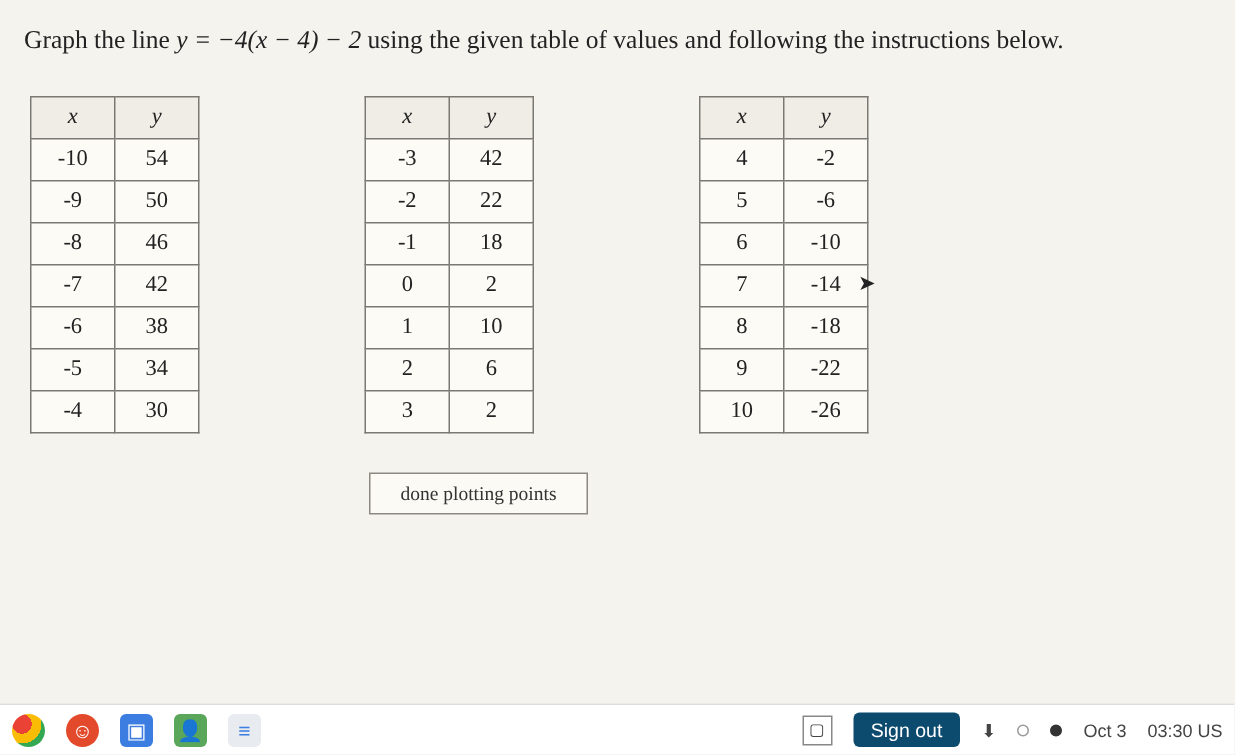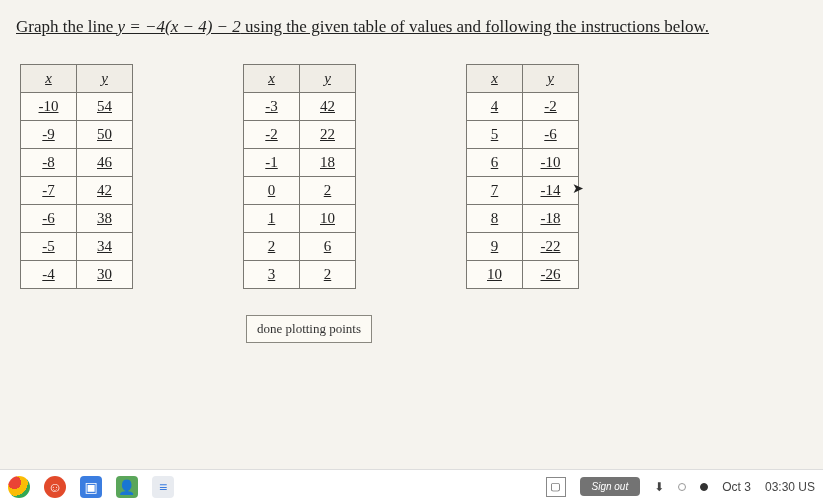--- a/index.html
+++ b/index.html
@@ -7,21 +7,20 @@
   width: 823px;
   height: 503px;
   font-family: Georgia, 'Times New Roman', serif;
   background: #f5f3ee;
   color: #222;
   overflow: hidden;
   position: relative;
 }
 .content {
   padding: 14px 16px 0 16px;
-  text-decoration: underline;
 }
 .problem {
   font-size: 17px;
   line-height: 1.5;
   margin-bottom: 24px;
 }
 .eq { font-style: italic; }
 .tables-row {
   display: flex;
   gap: 110px;
@@ -52,21 +51,21 @@
   font-size: 14px;
   pointer-events: none;
 }
 .done-btn {
   display: inline-block;
   margin-left: 230px;
   border: 1px solid #8a8880;
   background: #fcfaf4;
   font-family: Georgia, serif;
   font-size: 13px;
-  padding: 5px 10px;
+  padding: 5px 20px;
   color: #333;
   cursor: pointer;
 }
 .instr {
   margin-top: 14px;
   font-size: 16px;
   line-height: 1.5;
 }
 .instr .it { font-style: italic; }
 .taskbar {
@@ -89,26 +88,25 @@
   font-size: 14px;
   border-radius: 4px;
 }
 .chrome { background: radial-gradient(circle at 30% 30%, #ea4335 0 30%, #fbbc05 30% 60%, #34a853 60% 90%, #4285f4 90% 100%); border-radius: 50%; }
 .monkey { background: #e24a2b; border-radius: 50%; color:#fff; }
 .camera { background: #3b7de0; color:#fff; }
 .person { background: #5aa65a; color:#fff; }
 .sheets { background: #e8ebf0; color:#3b7de0; }
 .tb-spacer { flex: 1; }
 .pill {
-  background: #737373;
+  background: #0c4a6e;
   color: #fff;
   padding: 4px 12px;
   border-radius: 4px;
-  font-size: 10px;
-  font-style: italic;
+  font-size: 13px;
 }
 .small-dot { width: 8px; height: 8px; border: 1px solid #999; border-radius: 50%; }
 .small-dot.filled { background: #333; border-color:#333; }
 .square-icon {
   width: 20px; height: 20px;
   border: 1px solid #888;
   display:flex; align-items:center; justify-content:center;
   font-size: 11px;
 }
 </style>

